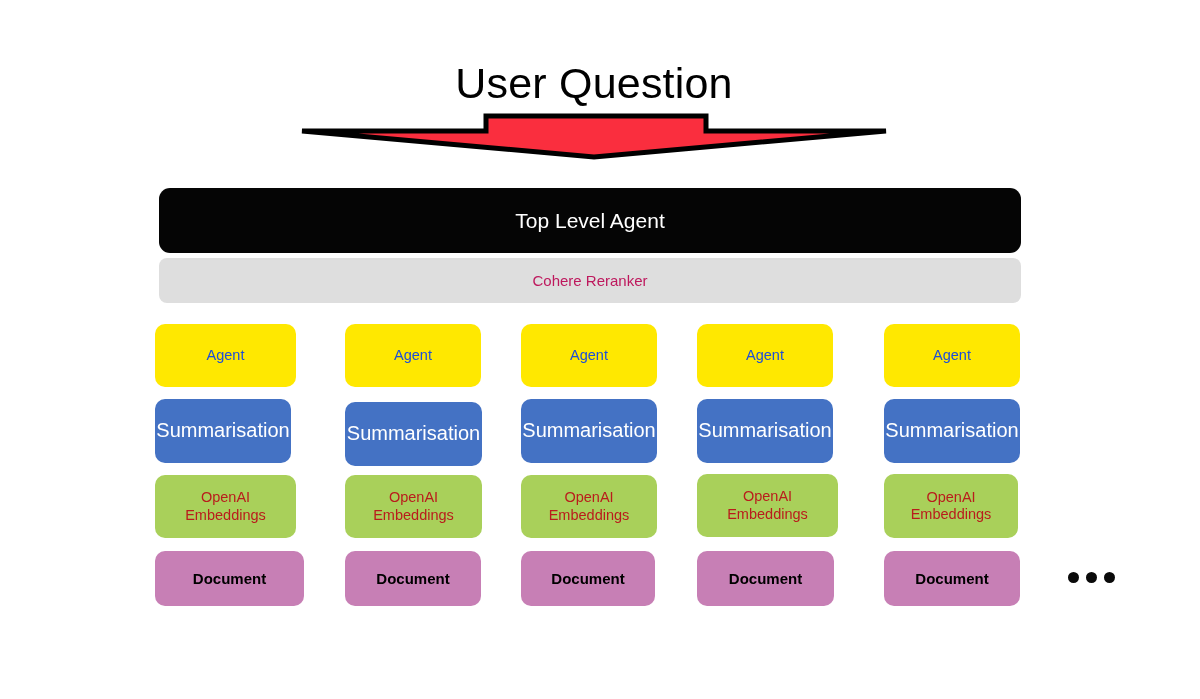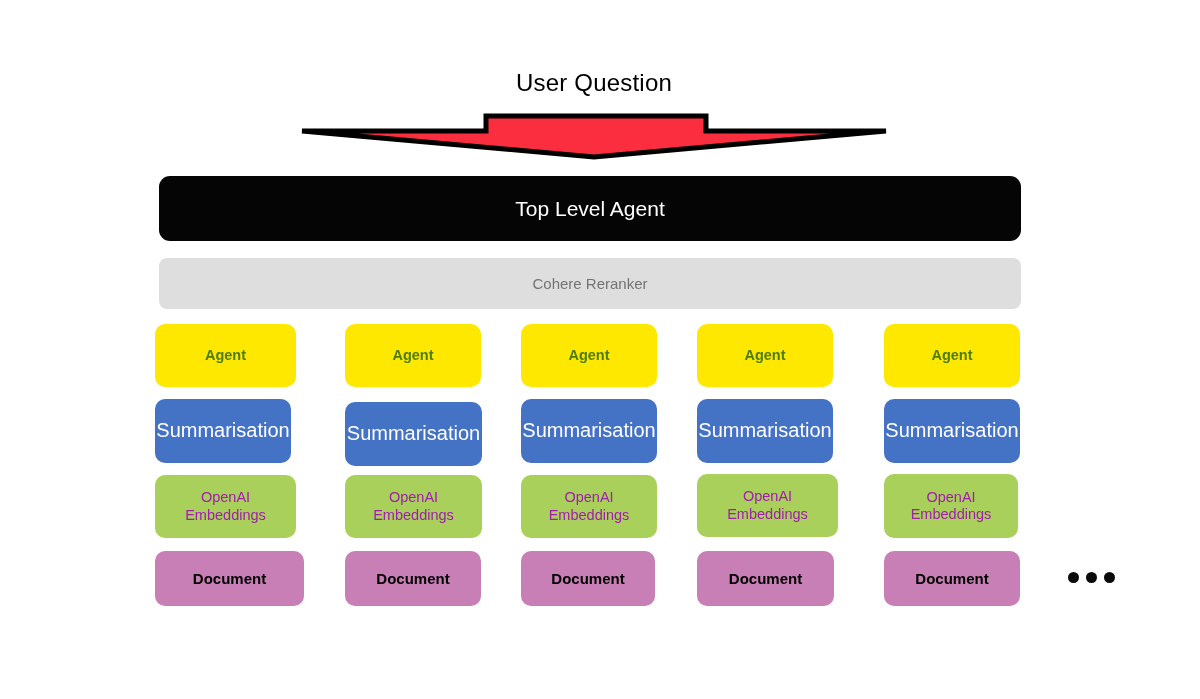--- a/index.html
+++ b/index.html
@@ -16,21 +16,21 @@
     color: #000000;
   }
 
   
   #page-title {
     position: absolute;
     left: 0;
     top: 60px;
     width: 1188px;
     text-align: center;
-    font-size: 24px;
+    font-size: 43px;
     font-weight: 400;
     line-height: 46px;
     color: #000000;
     letter-spacing: 0.2px;
   }
 
   
   #arrow-wrap {
     position: absolute;
     left: 296px;
@@ -50,34 +50,34 @@
     position: absolute;
     left: 159px;
     width: 862px;
     box-sizing: border-box;
     display: flex;
     align-items: center;
     justify-content: center;
     text-align: center;
   }
   #top-level-agent-box {
-    top: 176px;
+    top: 188px;
     height: 65px;
     background: #050505;
     border-radius: 11px;
     color: #ffffff;
     font-size: 21px;
     font-weight: 400;
   }
   #cohere-reranker-box {
     top: 258px;
-    height: 51px;
+    height: 45px;
     background: #dedede;
     border-radius: 8px;
-    color: #737373;
+    color: #be185d;
     font-size: 15px;
     font-weight: 400;
   }
 
   
   #pipeline-grid {
     position: absolute;
     left: 0;
     top: 0;
     width: 1200px;
@@ -92,33 +92,33 @@
     box-sizing: border-box;
     display: flex;
     align-items: center;
     justify-content: center;
     text-align: center;
     border-radius: 10px;
     line-height: 1.18;
   }
   .node-agent {
     background: #FFE800;
-    color: #4d7c0f;
+    color: #1d4ed8;
     font-size: 14.5px;
-    font-weight: 700;
+    font-weight: 400;
   }
   .node-summarisation {
     background: #4472C4;
     color: #ffffff;
     font-size: 20px;
     font-weight: 400;
   }
   .node-embeddings {
     background: #A9D05A;
-    color: #a21caf;
+    color: #b91c1c;
     font-size: 14.5px;
     font-weight: 400;
     white-space: pre-line;
   }
   .node-document {
     background: #C77FB5;
     color: #000000;
     font-size: 15px;
     font-weight: 700;
   }

